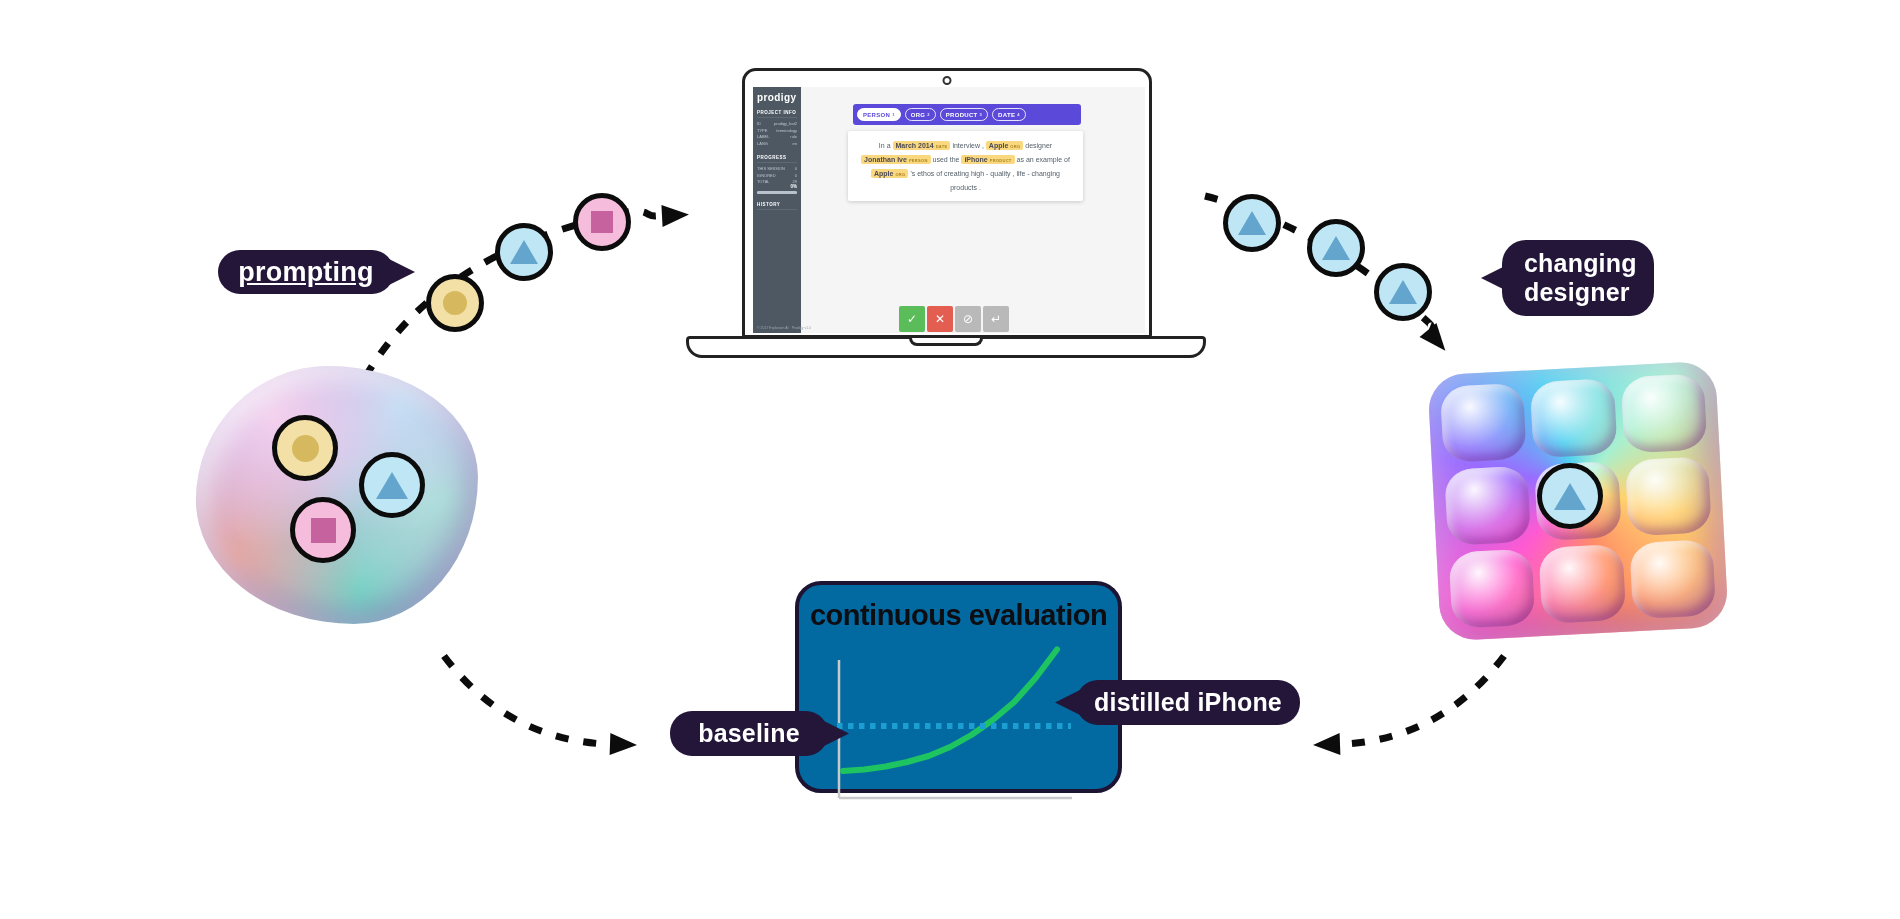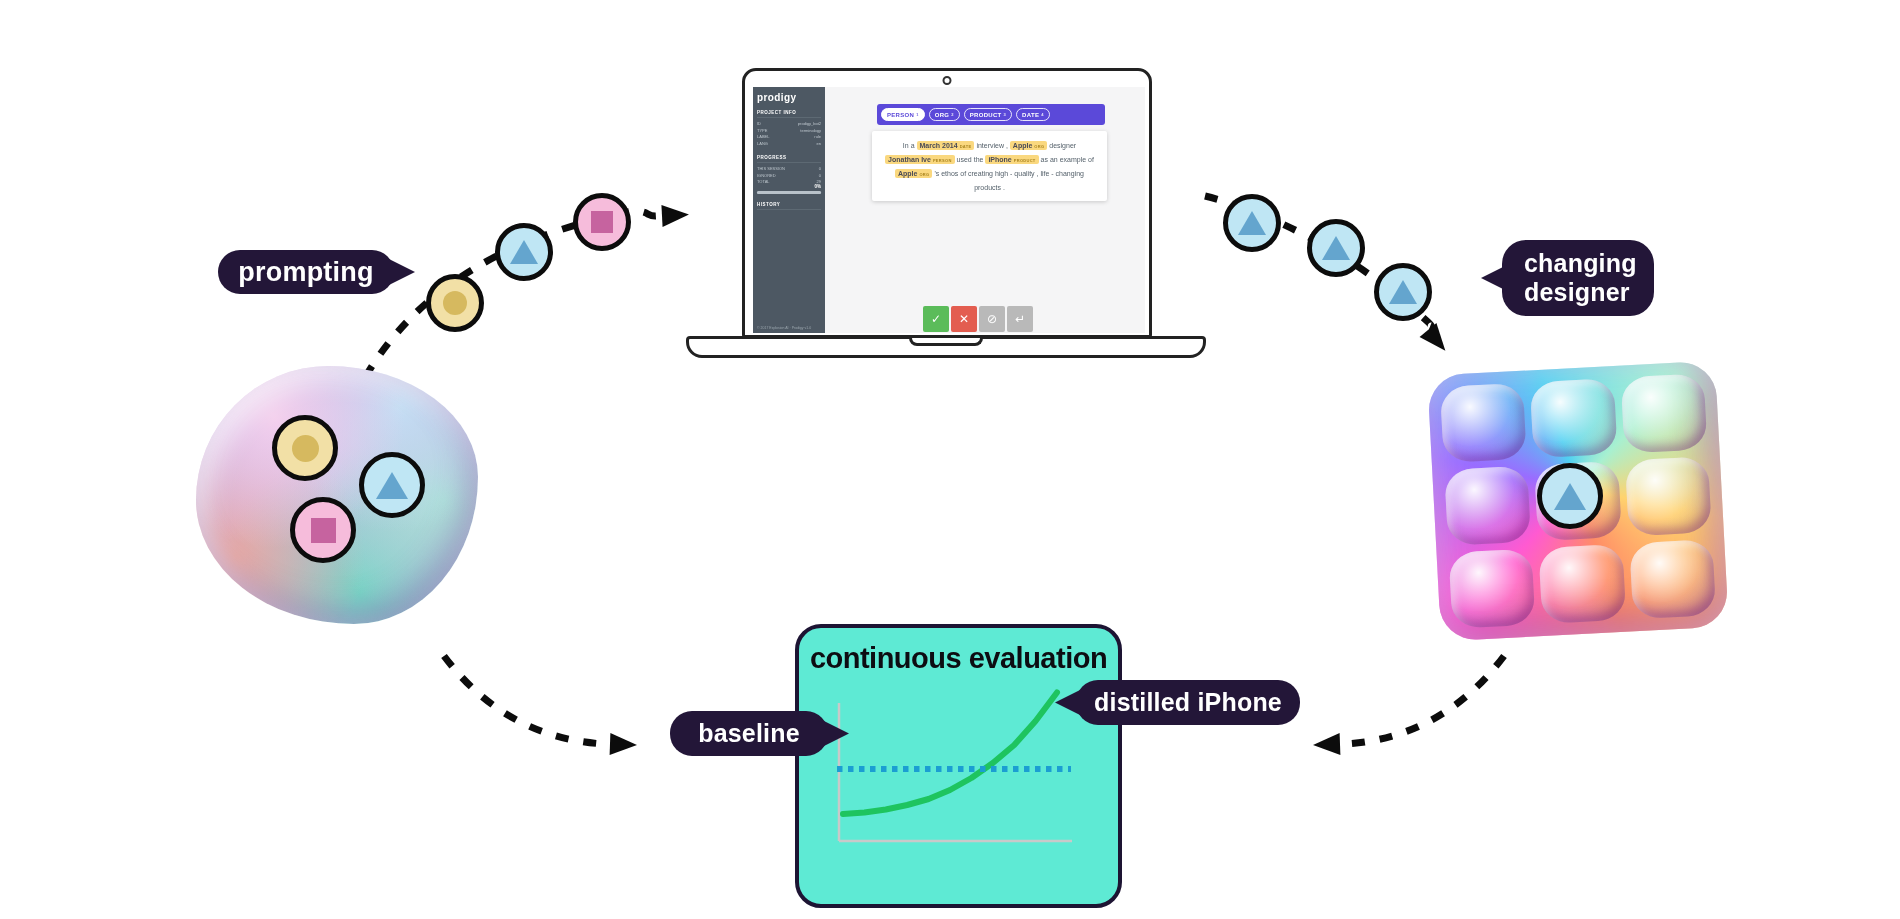--- a/index.html
+++ b/index.html
@@ -13,21 +13,21 @@
   .arrow-head { fill:#0c0c0c; }
 
   
   .pill { position:absolute; background:#231638; color:#fff; font-weight:bold;
     display:flex; align-items:center; justify-content:center; z-index:6;
     letter-spacing:.2px; }
   .tail { position:absolute; width:26px; height:26px; background:#231638; top:50%; transform:translateY(-50%); }
   .tail.right { right:-21px; clip-path:polygon(0 0, 100% 50%, 0 100%); }
   .tail.left  { left:-21px;  clip-path:polygon(100% 0, 0 50%, 100% 100%); }
 
-  #pill-prompting { left:218px; top:250px; height:44px; width:176px; border-radius:22px; font-size:27px; }
+  #pill-prompting { left:218px; top:250px; height:44px; width:176px; border-radius:22px; font-size:27px;text-decoration:underline; }
   #pill-transfer  { left:1502px; top:240px; height:76px; width:152px; border-radius:24px;
      font-size:25px; line-height:29px; text-align:left; padding-left:22px; justify-content:flex-start; }
   #pill-baseline  { left:670px; top:711px; height:45px; width:158px; border-radius:22px; font-size:25px; }
   #pill-distilled { left:1076px; top:680px; height:45px; width:224px; border-radius:22px; font-size:25px; }
 
   
   .tok-circle { position:absolute; border:5px solid #0c0c0c; border-radius:50%;
     display:flex; align-items:center; justify-content:center; z-index:5; }
   .tc-sm { width:58px; height:58px; }
   .tc-lg { width:66px; height:66px; }
@@ -74,21 +74,21 @@
     width:9px; height:9px; border:2px solid #333; border-radius:50%; }
   #laptop-base { left:686px; top:336px; width:520px; height:22px; background:#fff;
     border:3px solid #222; border-radius:4px 4px 16px 16px; z-index:2; }
   #laptop-notch { position:absolute; left:50%; top:-1px; transform:translateX(-50%);
     width:74px; height:8px; background:#fff; border:3px solid #222; border-top:none;
     border-radius:0 0 8px 8px; }
 
   
   #screen-inner { position:absolute; left:8px; top:16px; width:392px; height:246px;
     background:#f5f5f6; overflow:hidden; display:flex; }
-  #sidebar { width:72px; height:100%; background:#4d5863; color:#e8ebee; position:relative;
+  #sidebar { width:48px; height:100%; background:#4d5863; color:#e8ebee; position:relative;
     padding:5px 4px; flex:none; }
   #sidebar .logo { font-size:10px; font-weight:bold; letter-spacing:.4px; color:#fff; margin-bottom:7px; }
   .sb-sec { margin-bottom:8px; }
   .sb-title { font-size:4.5px; font-weight:bold; letter-spacing:.5px; color:#fff;
     border-bottom:1px solid #5d6973; padding-bottom:2px; margin-bottom:3px; }
   .sb-row { display:flex; justify-content:space-between; font-size:4px; color:#bcc5cc; line-height:6.5px; }
   .sb-bar { position:relative; margin-top:5px; height:3px; background:#97a1ab; border-radius:2px; }
   .sb-fill { width:100%; height:100%; background:#b9c2ca; border-radius:2px; }
   .sb-pct { position:absolute; right:0; top:-7px; font-size:4.5px; font-weight:bold; color:#fff; }
   #sb-history { font-size:4.5px; font-weight:bold; letter-spacing:.5px; color:#fff;
@@ -109,21 +109,21 @@
     font-size:7px; line-height:13px; color:#55616b; text-align:center; padding:8px 10px; }
   .ent { background:#fad87f; border-radius:2px; padding:1px 3px; white-space:nowrap; }
   .ent-text { font-weight:bold; color:#4a4a55; }
   .ent-label { font-size:4px; font-weight:bold; color:#a9841f; margin-left:2px; letter-spacing:.3px; }
 
   #action-buttons { position:absolute; left:98px; top:219px; display:flex; gap:2px; }
   .abtn { width:26px; height:26px; border:none; color:#fff; font-size:12px; line-height:26px;
     text-align:center; border-radius:2px; cursor:pointer; font-family:"DejaVu Sans", sans-serif; }
 
   
-  #eval-box { left:795px; top:624px; width:327px; height:284px; background:#5eead4;
+  #eval-box { left:795px; top:581px; width:327px; height:212px; background:#0369a1;
     border:4px solid #1d1433; border-radius:26px; z-index:3; }
   #eval-title { position:absolute; left:0; right:0; top:14px; text-align:center;
     font-size:29px; font-weight:bold; color:#0d0d12; letter-spacing:-.5px; }
   #eval-chart { position:absolute; left:0; top:0; width:327px; height:248px; }
   .axis-line { stroke:#c9c9c9; stroke-width:2.5; }
 </style>
 </head>
 <body>
 
 <svg id="arrow-layer">

